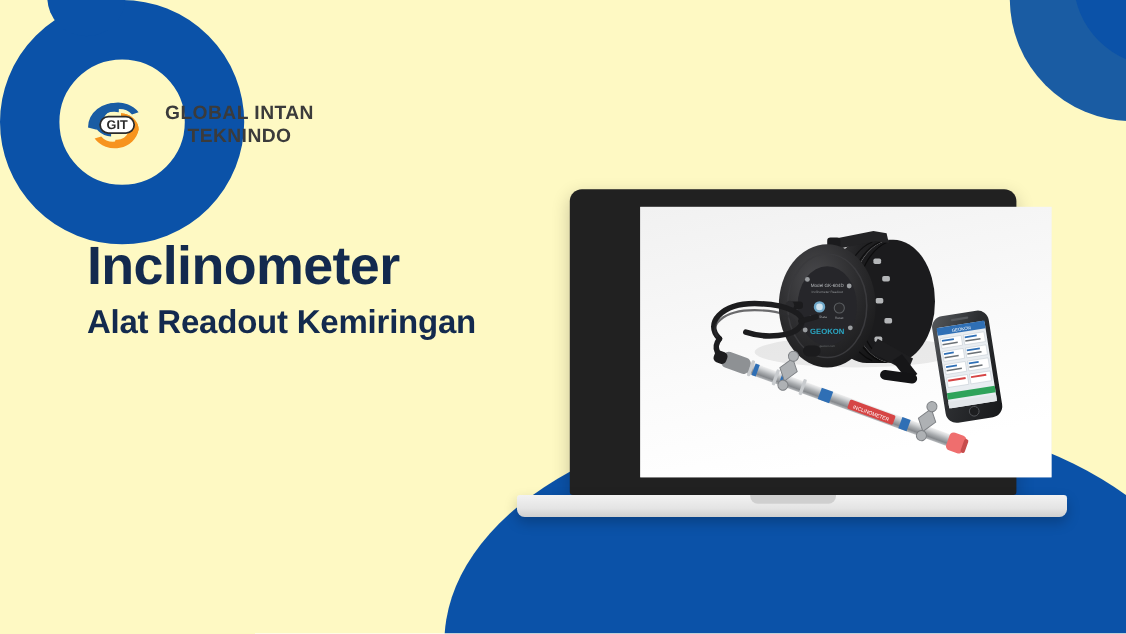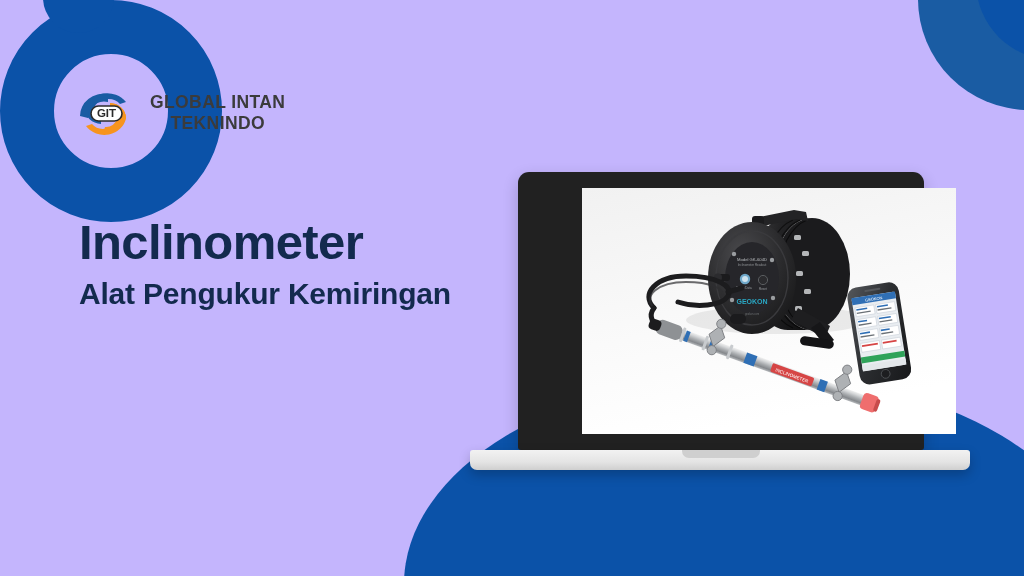--- a/index.html
+++ b/index.html
@@ -6,21 +6,21 @@
   * { margin:0; padding:0; box-sizing:border-box; }
   html, body {
     width:1024px; height:576px;
     background:#ffffff;
     font-family:"Liberation Sans", sans-serif;
     overflow:hidden;
   }
   .banner {
     position:relative;
     width:1024px; height:576px;
-    background:#c4b5fd;
+    background:#fef9c3;
     overflow:hidden;
   }
 
   
   .blob { position:absolute; border-radius:50%; }
 
   #blob-top-left {
     left:43px; top:-38px;
     width:71px; height:71px;
     background:#0b52a8;
@@ -158,21 +158,21 @@
         <rect x="17" y="24" width="31" height="15" rx="7.5" fill="#ffffff" stroke="#2b2b2b" stroke-width="1.6"></rect>
         <text x="32.5" y="35.2" text-anchor="middle" font-family="Liberation Sans, sans-serif" font-size="11.5" font-weight="bold" fill="#2b2b2b">GIT</text>
       </svg>
     </div>
     <div id="logo-text" class="nowrap">GLOBAL INTAN
 TEKNINDO</div>
   </div>
 
   <div id="headline-block">
     <div id="title-main">Inclinometer</div>
-    <div id="title-sub">Alat Pengukur Kemiringan</div>
+    <div id="title-sub">Alat Readout Kemiringan</div>
   </div>
 
 
   <div id="laptop">
 
     <div id="laptop-lid">
       <div id="laptop-screen">
 
         <div id="product-photo">
           <svg viewBox="0 0 374 246" xmlns="http://www.w3.org/2000/svg">

